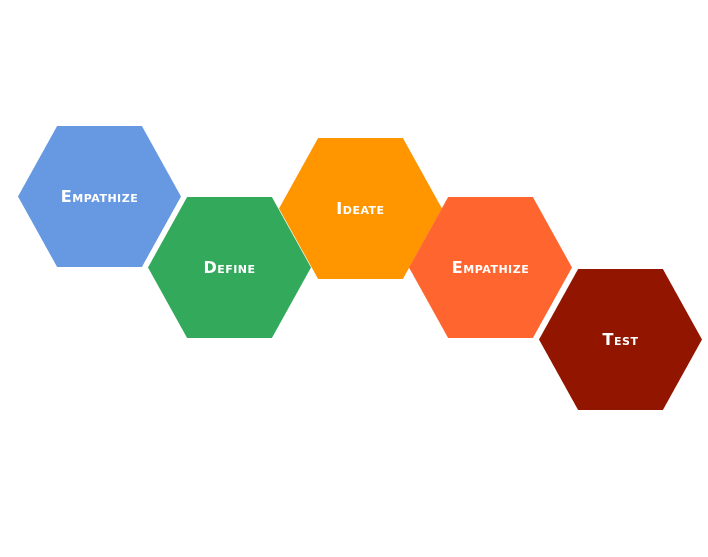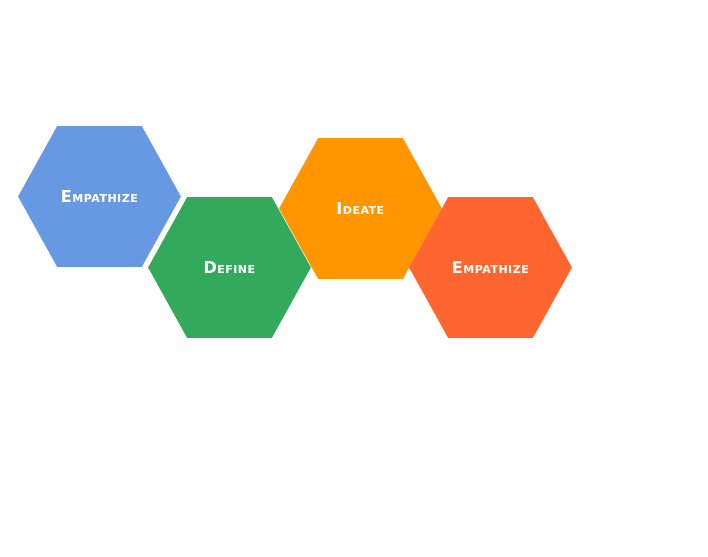--- a/index.html
+++ b/index.html
@@ -55,14 +55,17 @@
   </div>
 
   <div class="hex" style="left: 279px; top: 126px; background: rgb(255, 150, 0); margin-top: 12px;">
     <span class="hex-label">Ideate</span>
   </div>
 
   <div class="hex" style="left: 409px; top: 197px; background: rgb(255, 101, 47);">
     <span class="hex-label">Empathize</span>
   </div>
 
+  <div class="hex" style="left: 539px; top: 269px; background: rgb(146, 21, 0);">
+    <span class="hex-label">Test</span>
+  </div>
 
 </div>
 
 </body></html>

